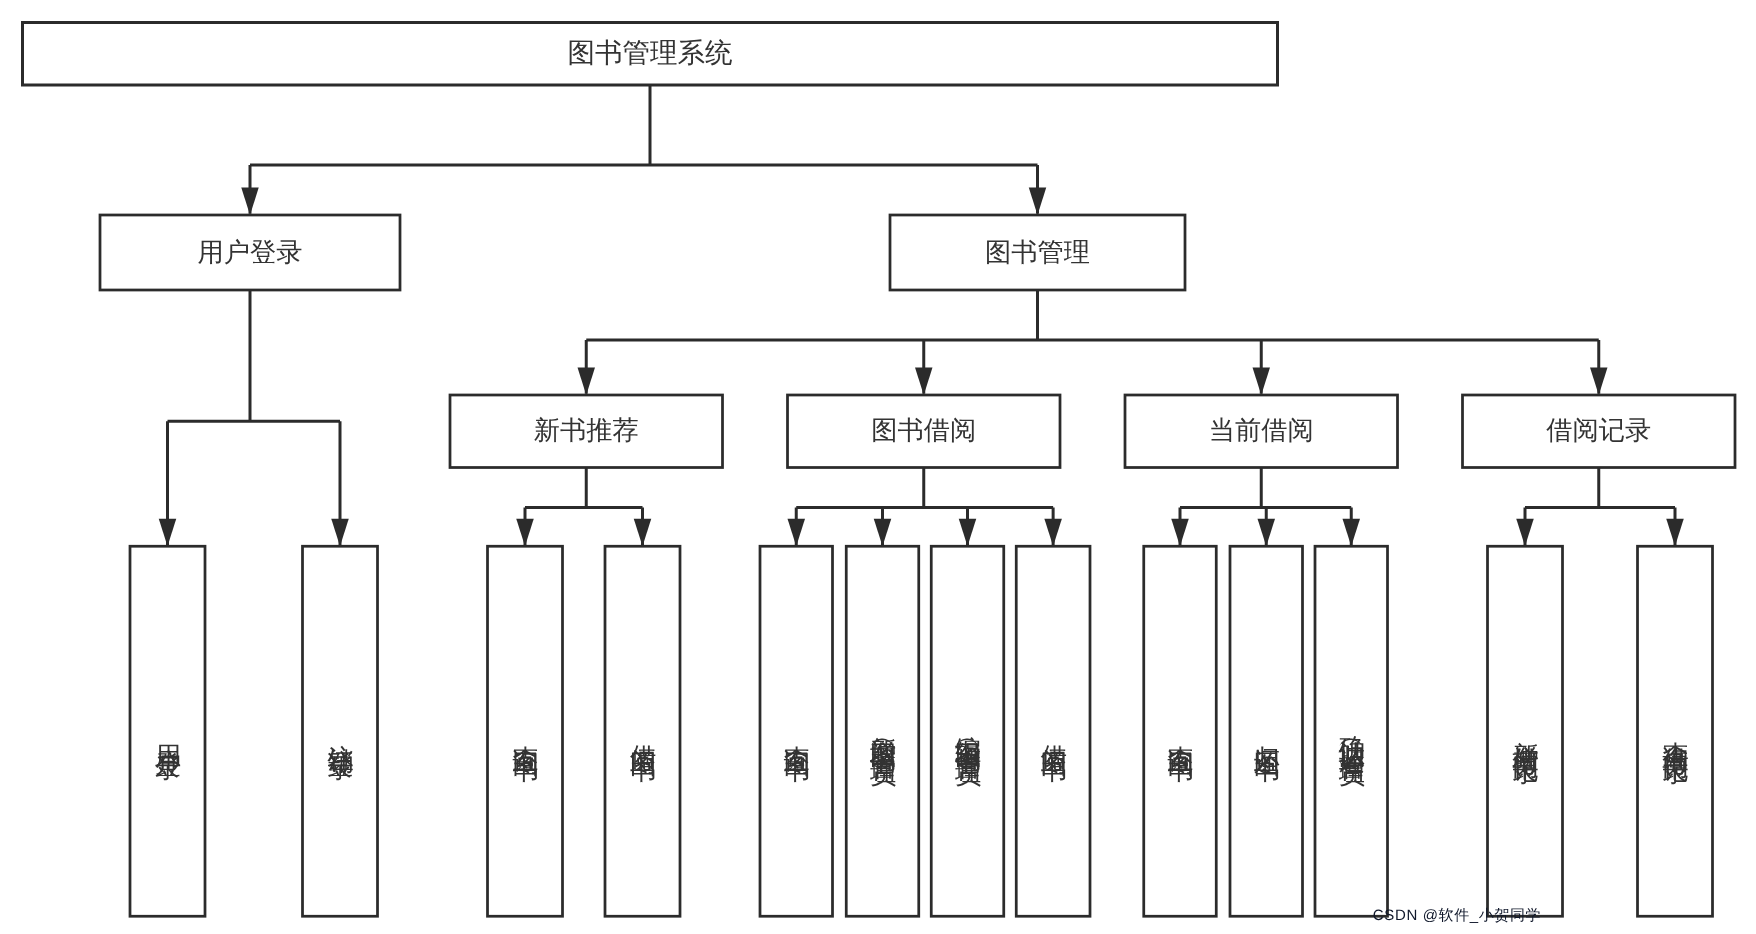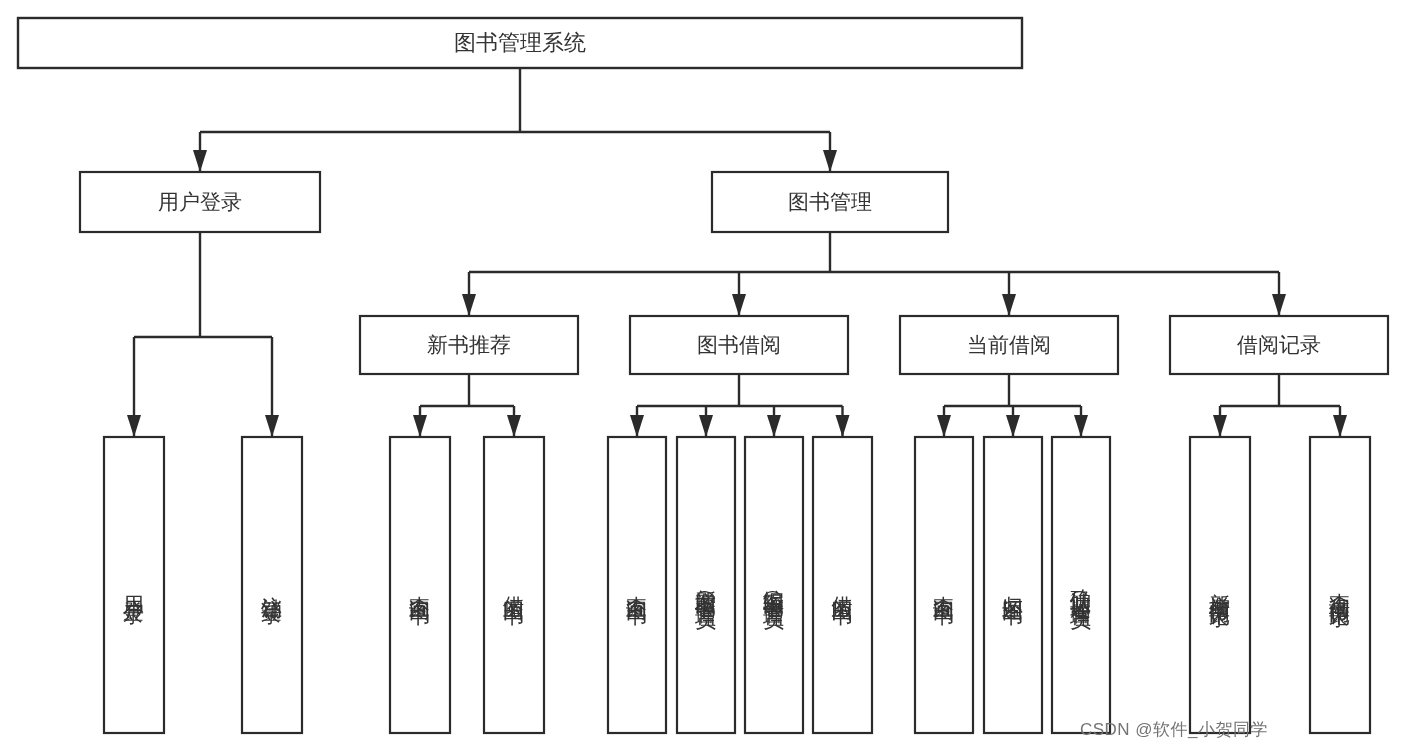--- a/index.html
+++ b/index.html
@@ -11,21 +11,20 @@
     width: 1405px;
     height: 747px;
     font-family: "Liberation Sans", "DejaVu Sans", sans-serif;
     overflow: hidden;
     position: relative;
   }
   #diagram-root {
     position: relative;
     width: 1241px;
     height: 747px;
-    padding-left: 35px;
   }
   svg.diagram-canvas {
     position: absolute;
     top: 0;
     left: 0;
     width: 1405px;
     height: 747px;
   }
   .node-box {
     fill: #ffffff;
@@ -70,22 +69,22 @@
     font-family: "Liberation Sans", "DejaVu Sans", sans-serif;
     font-size: 21px;
     line-height: 1;
     color: #333333;
     white-space: nowrap;
   }
   .watermark {
     position: absolute;
     right: 8px;
     bottom: 6px;
-    color: #737373;
-    font-size: 17px;
+    color: #0f172a;
+    font-size: 12px;
     font-family: "Liberation Sans", "DejaVu Sans", sans-serif;
     letter-spacing: 0.5px;
     white-space: nowrap;
   }
 </style>
 </head>
 <body>
 
 <div id="diagram-root">
 

